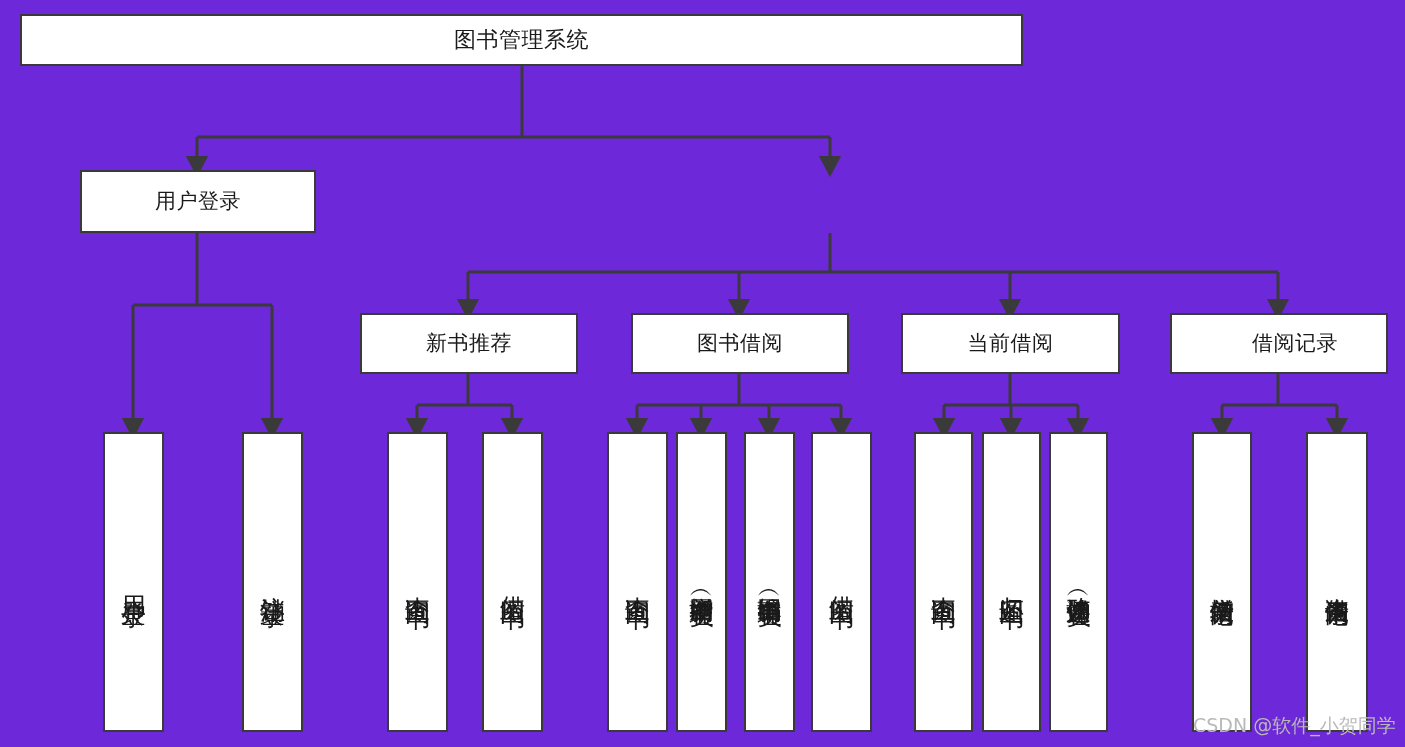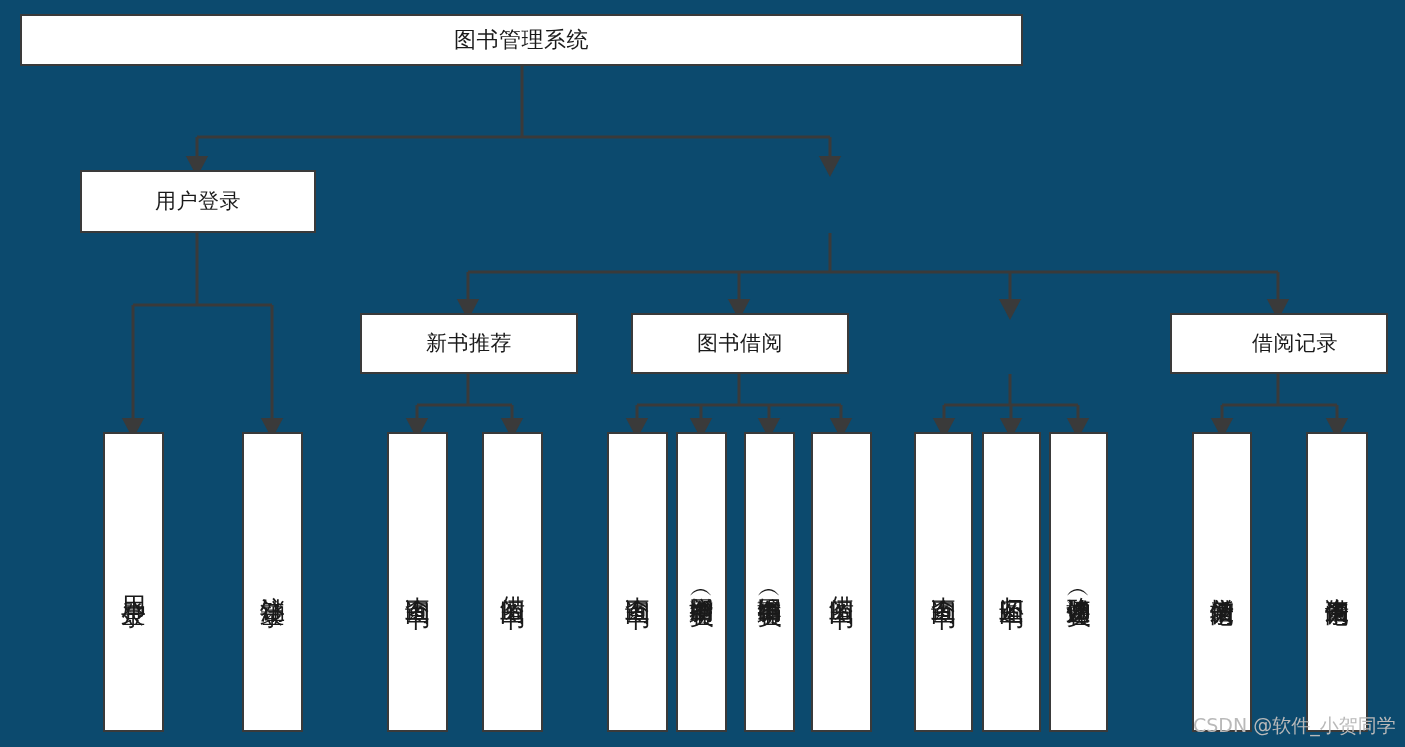--- a/index.html
+++ b/index.html
@@ -5,21 +5,21 @@
 <style>
   html,body{margin:0;padding:0;background:#ffffff;}
   body{
     font-family:"DejaVu Sans","Liberation Sans",sans-serif;
     -webkit-font-smoothing:antialiased;
   }
   #canvas{
     position:relative;
     width:1405px;
     height:747px;
-    background:#0c4a6e;
+    background:#6d28d9;
     overflow:hidden;
   }
   #edges{
     position:absolute;
     left:0;top:0;
     width:1405px;height:747px;
     pointer-events:none;
   }
   .node{
     position:absolute;
@@ -136,20 +136,23 @@
 
 
   <div class="node horiz" style="left:360px;top:313px;width:218px;height:61px;">
     <span class="label">新书推荐</span>
   </div>
 
   <div class="node horiz" style="left:631px;top:313px;width:218px;height:61px;">
     <span class="label">图书借阅</span>
   </div>
 
+  <div class="node horiz" style="left:901px;top:313px;width:219px;height:61px;">
+    <span class="label">当前借阅</span>
+  </div>
 
   <div class="node horiz" style="left:1170px;top:313px;width:218px;height:61px;padding-left:32px;">
     <span class="label">借阅记录</span>
   </div>
 
   <div class="node vert" style="left:103px;top:432px;width:61px;height:300px;">
     <span class="label">用户登录</span>
   </div>
 
   <div class="node vert" style="left:242px;top:432px;width:61px;height:300px;">

